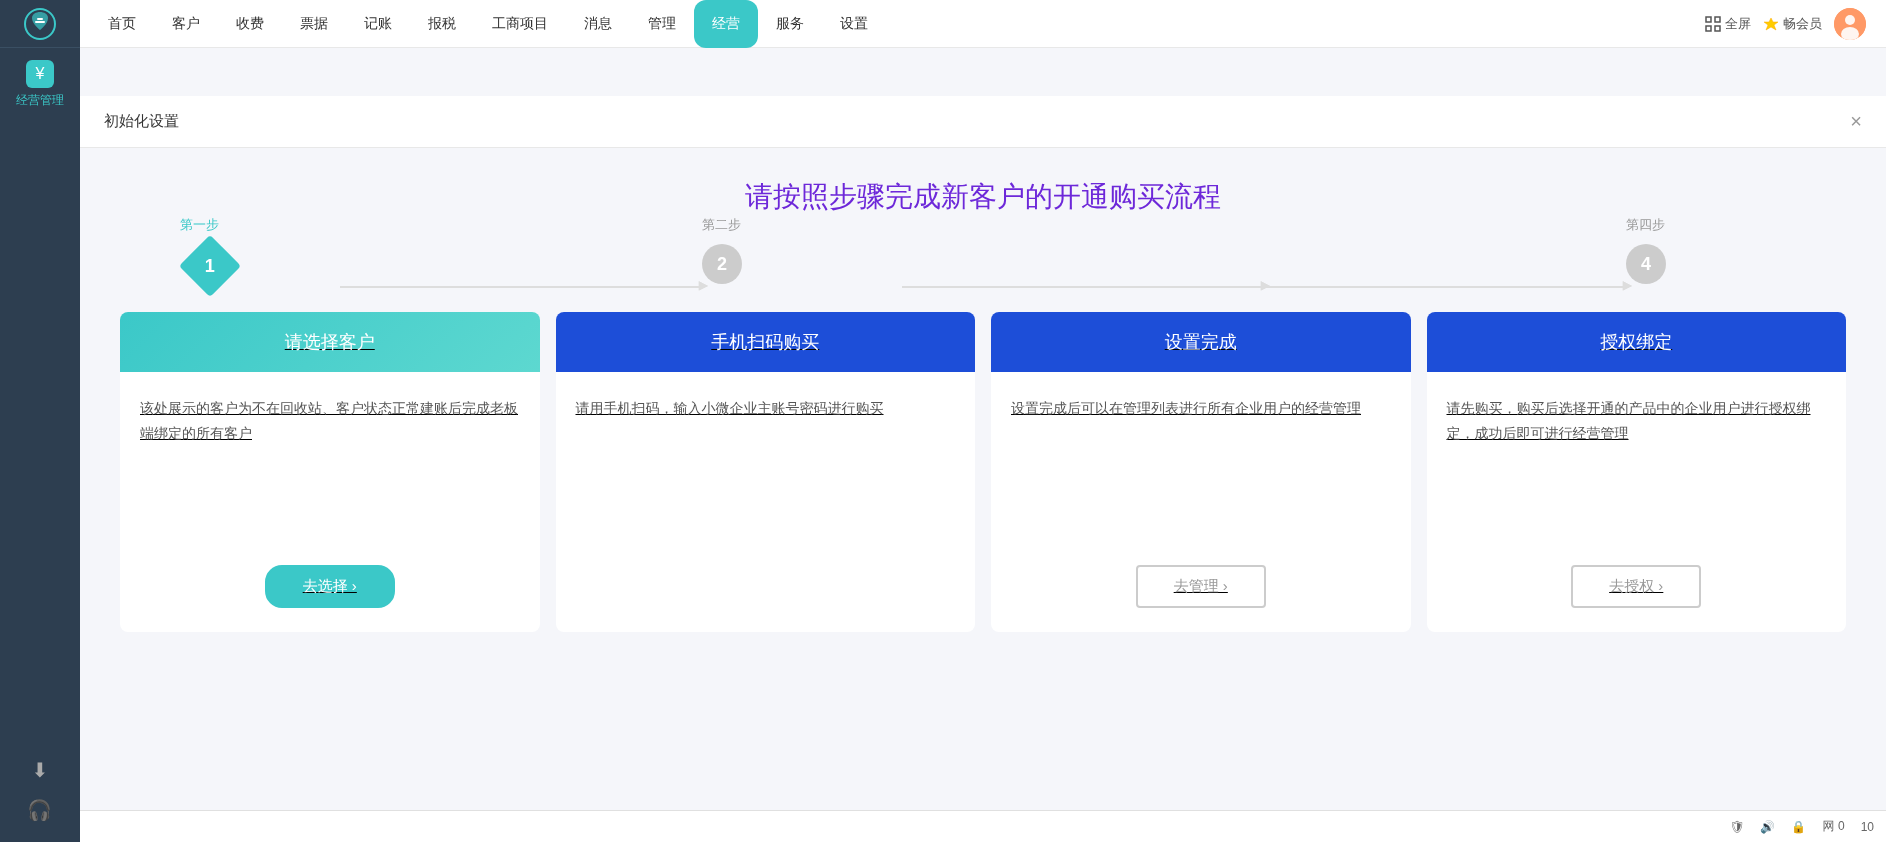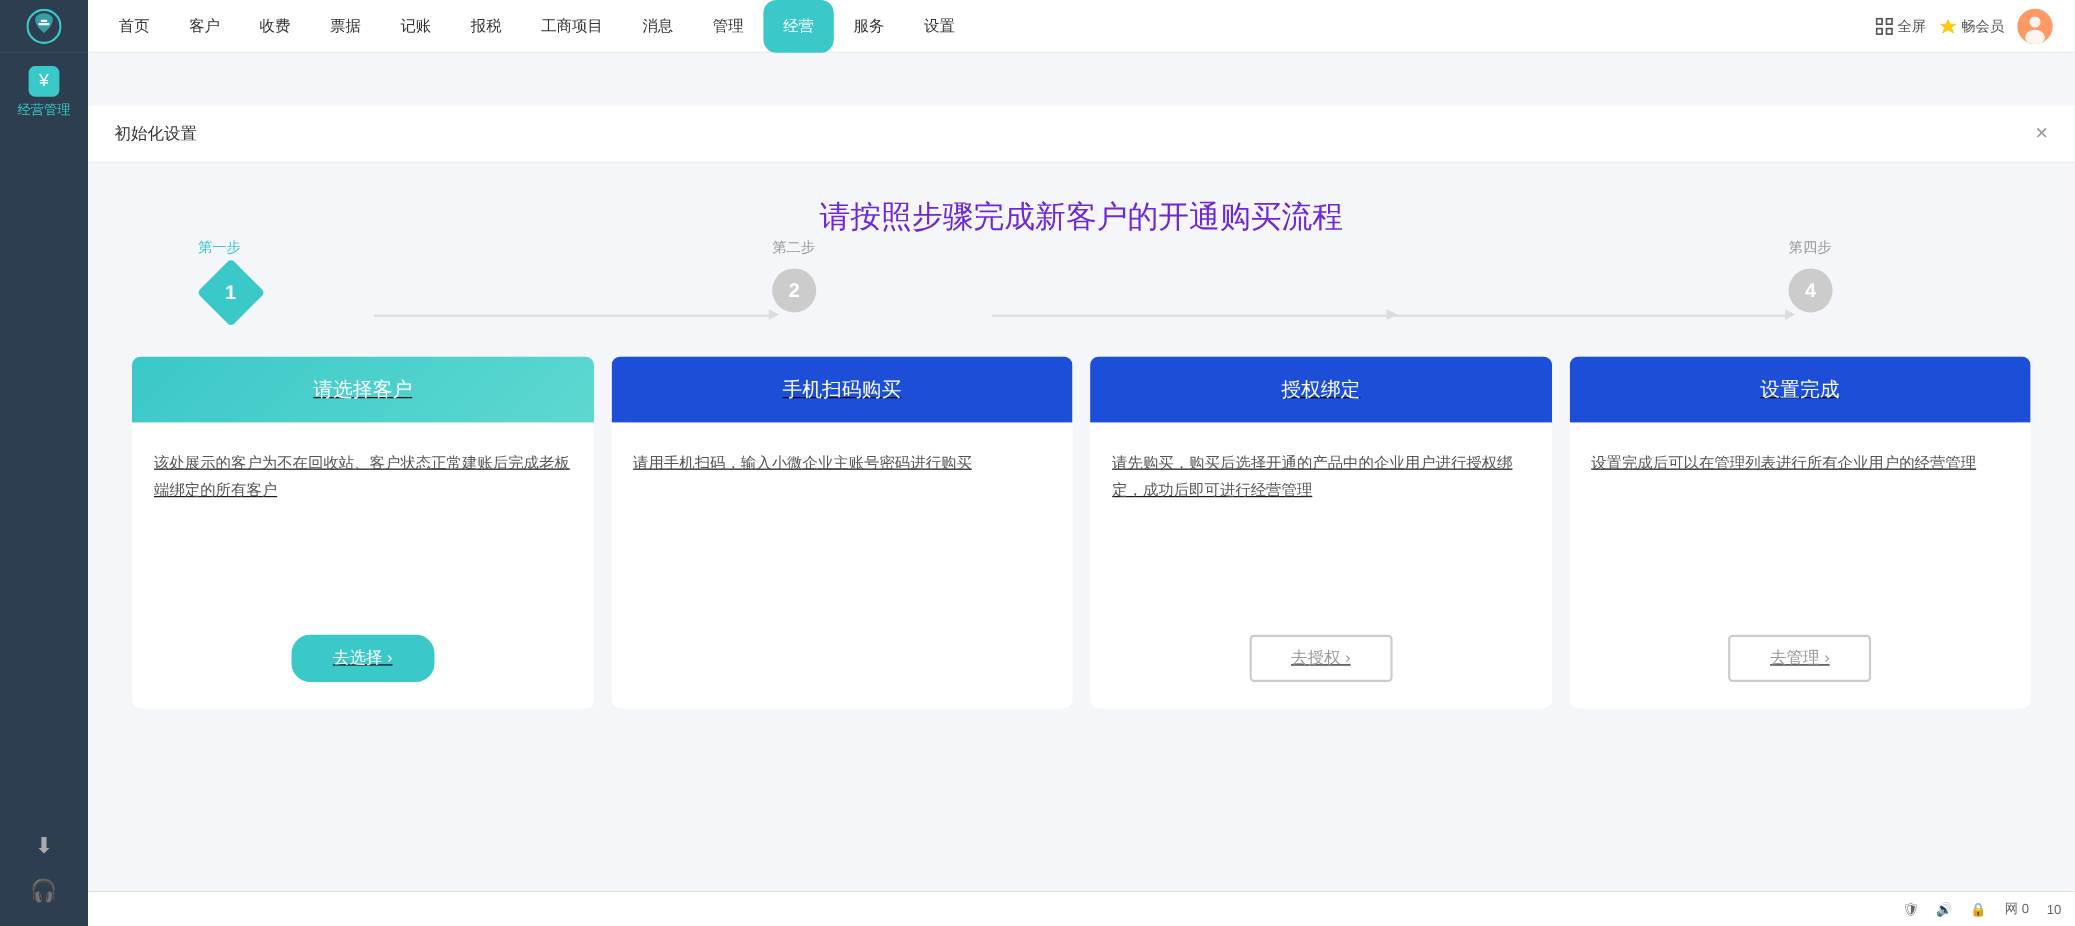--- a/index.html
+++ b/index.html
@@ -124,21 +124,21 @@
       font-size: 28px;
       color: #6d28d9;
       font-weight: 500;
     }
 
     
     .steps-container {
       display: flex;
       align-items: flex-start;
       justify-content: center;
-      margin-bottom: 36px;
+      margin-bottom: 24px;
       position: relative;
     }
     .step-wrapper {
       display: flex;
       flex-direction: column;
       align-items: center;
       position: relative;
     }
     .step-label {
       font-size: 13px;
@@ -374,32 +374,32 @@
         </div>
       </div>
 
       <div class="step-card">
         <div class="card-header">手机扫码购买</div>
         <div class="card-body">请用手机扫码，输入小微企业主账号密码进行购买</div>
         <div class="card-footer"></div>
       </div>
 
       <div class="step-card">
+        <div class="card-header">设置完成</div>
+        <div class="card-body">设置完成后可以在管理列表进行所有企业用户的经营管理</div>
+        <div class="card-footer">
+          <button class="action-btn disabled">去管理 ›</button>
+        </div>
+      </div>
+
+      <div class="step-card">
         <div class="card-header">授权绑定</div>
         <div class="card-body">请先购买，购买后选择开通的产品中的企业用户进行授权绑定，成功后即可进行经营管理</div>
         <div class="card-footer">
           <button class="action-btn disabled">去授权 ›</button>
-        </div>
-      </div>
-
-      <div class="step-card">
-        <div class="card-header">设置完成</div>
-        <div class="card-body">设置完成后可以在管理列表进行所有企业用户的经营管理</div>
-        <div class="card-footer">
-          <button class="action-btn disabled">去管理 ›</button>
         </div>
       </div>
     </div>
   </div>
 </div>
 
 <div class="status-bar">
   <span>▶</span>
   <span>完成</span>
   <div class="status-bar-right">

